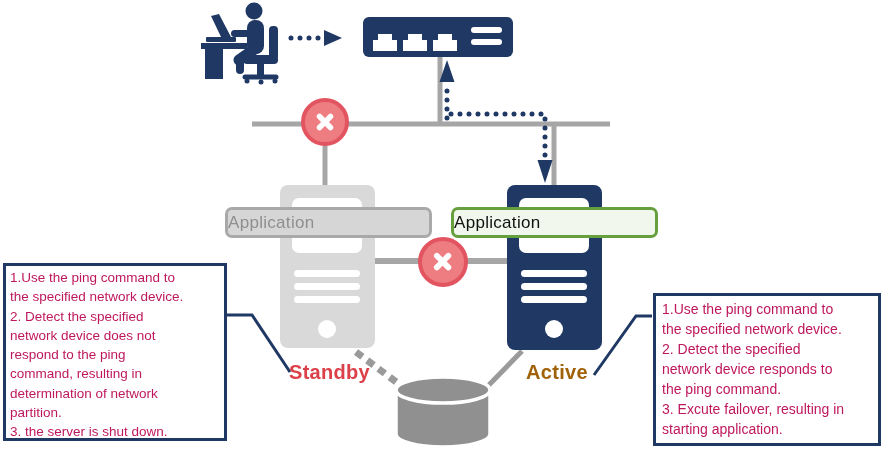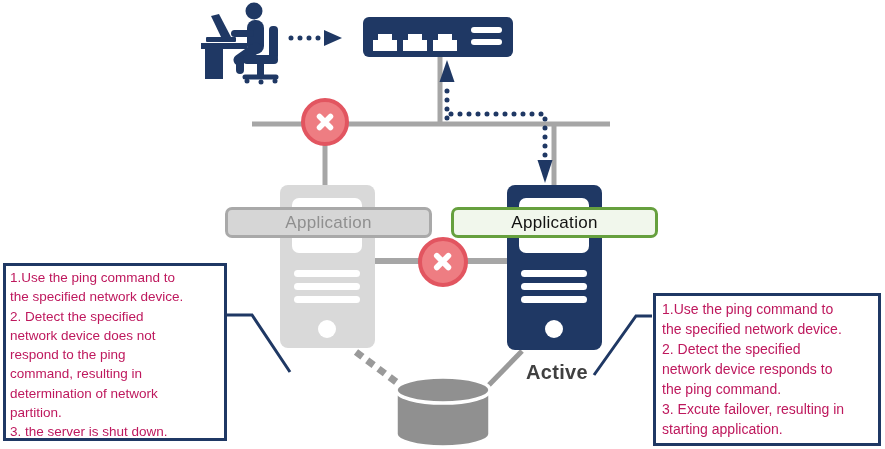--- a/index.html
+++ b/index.html
@@ -14,21 +14,21 @@
   .server.standby{left:280px;top:185px;width:95px;height:163px;background:#d9d9d9;}
   .server.active{left:507px;top:185px;width:95px;height:165px;background:#1f3864;}
   .server .panel{position:absolute;left:12px;top:13px;width:70px;height:55px;background:#fff;border-radius:7px;}
   .server .slot{position:absolute;width:66px;height:7px;left:14px;background:#fff;border-radius:3.5px;}
   .server .slot.s1{top:85px}.server .slot.s2{top:98px}.server .slot.s3{top:111px}
   .server .led{position:absolute;left:38px;top:135px;width:18px;height:18px;background:#fff;border-radius:50%;}
 
   
   .app-bar{
     position:absolute;top:207px;height:31px;border-radius:7px;box-sizing:border-box;
-    display:flex;align-items:center;justify-content:center;
+    display:flex;align-items:center;
     font-size:17px;letter-spacing:.3px;
   }
   .app-bar.standby{left:225px;width:207px;background:#d6d6d6;border:3px solid #a9a9a9;color:#8f8f8f;}
   .app-bar.active{left:451px;width:207px;background:#f1f7ec;border:3px solid #66a03e;color:#111;}
 
   
   .err{
     position:absolute;border-radius:50%;box-sizing:border-box;
     background:#ee7d82;border:4px solid #e25560;
     display:flex;align-items:center;justify-content:center;
@@ -41,21 +41,21 @@
   .note{
     position:absolute;box-sizing:border-box;background:#fff;border:3px solid #1f3864;
     color:#be185d;white-space:pre-line;
   }
   .note.left{left:3px;top:263px;width:224px;height:178px;padding:2px 4px;font-size:13.5px;line-height:19.3px;}
   .note.right{left:653px;top:293px;width:228px;height:153px;padding:3px 6px;font-size:14px;line-height:20px;}
 
   
   .state{position:absolute;font-weight:bold;font-size:20px;letter-spacing:.3px;}
   .state.standby{left:289px;top:361px;color:#dc4048;}
-  .state.active{left:526px;top:361px;color:#404040;}
+  .state.active{left:526px;top:361px;color:#a16207;}
 </style>
 </head>
 <body>
 
 <div class="canvas">
 
   <svg class="layer" viewBox="0 0 885 449">
 
     <g stroke="#a6a6a6" fill="none">
       <path d="M252,124 H610" stroke-width="5"></path>
@@ -164,15 +164,16 @@
 partition.
 3. the server is shut down.</div>
   <div class="note right">1.Use the ping command to
 the specified network device.
 2. Detect the specified
 network device responds to
 the ping command.
 3. Excute failover, resulting in
 starting application.</div>
 
+  <div class="state standby">Standby</div>
   <div class="state active">Active</div>
 
 </div>
 
 </body></html>

